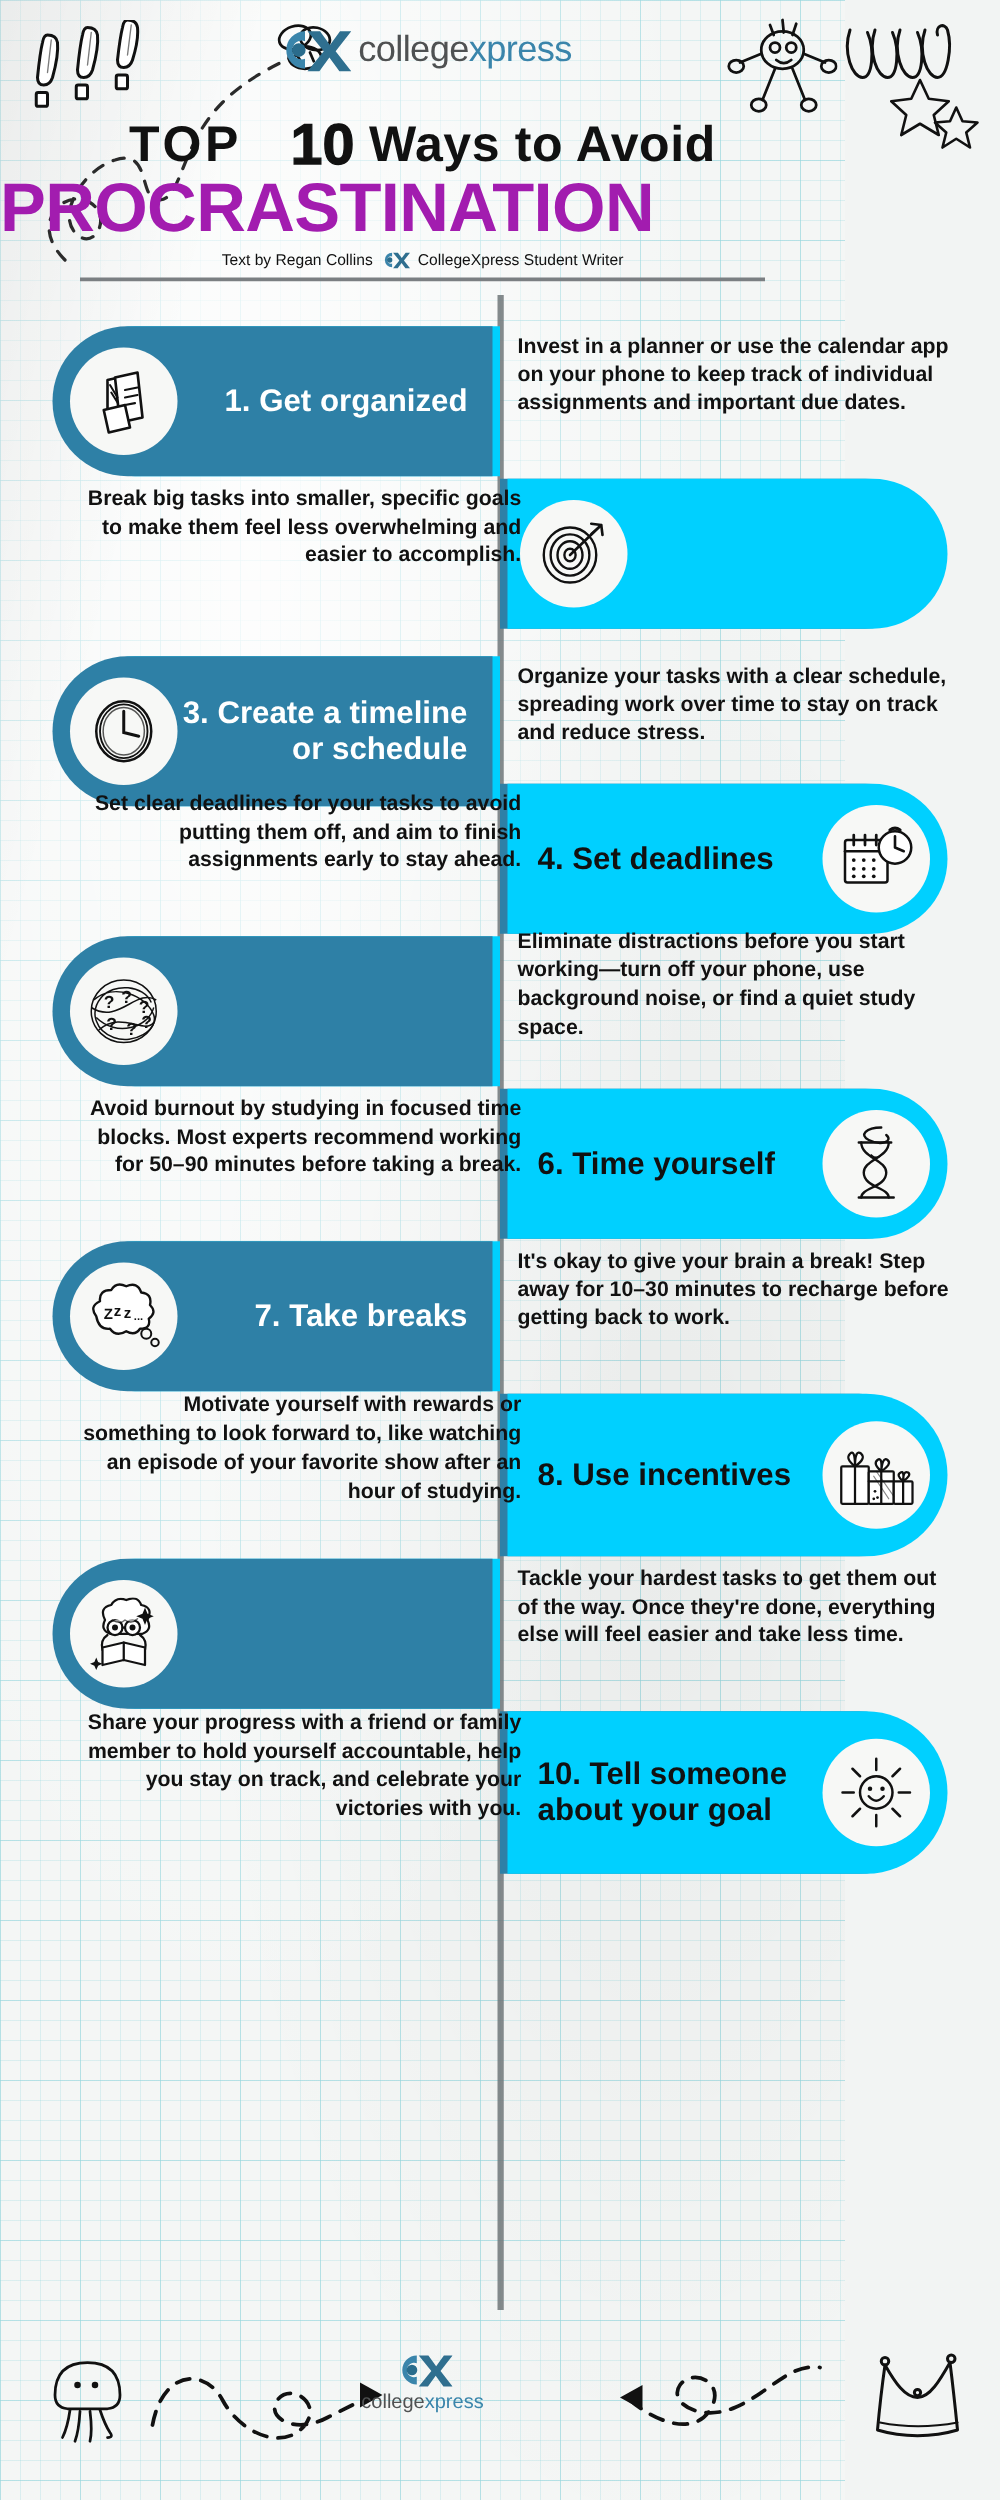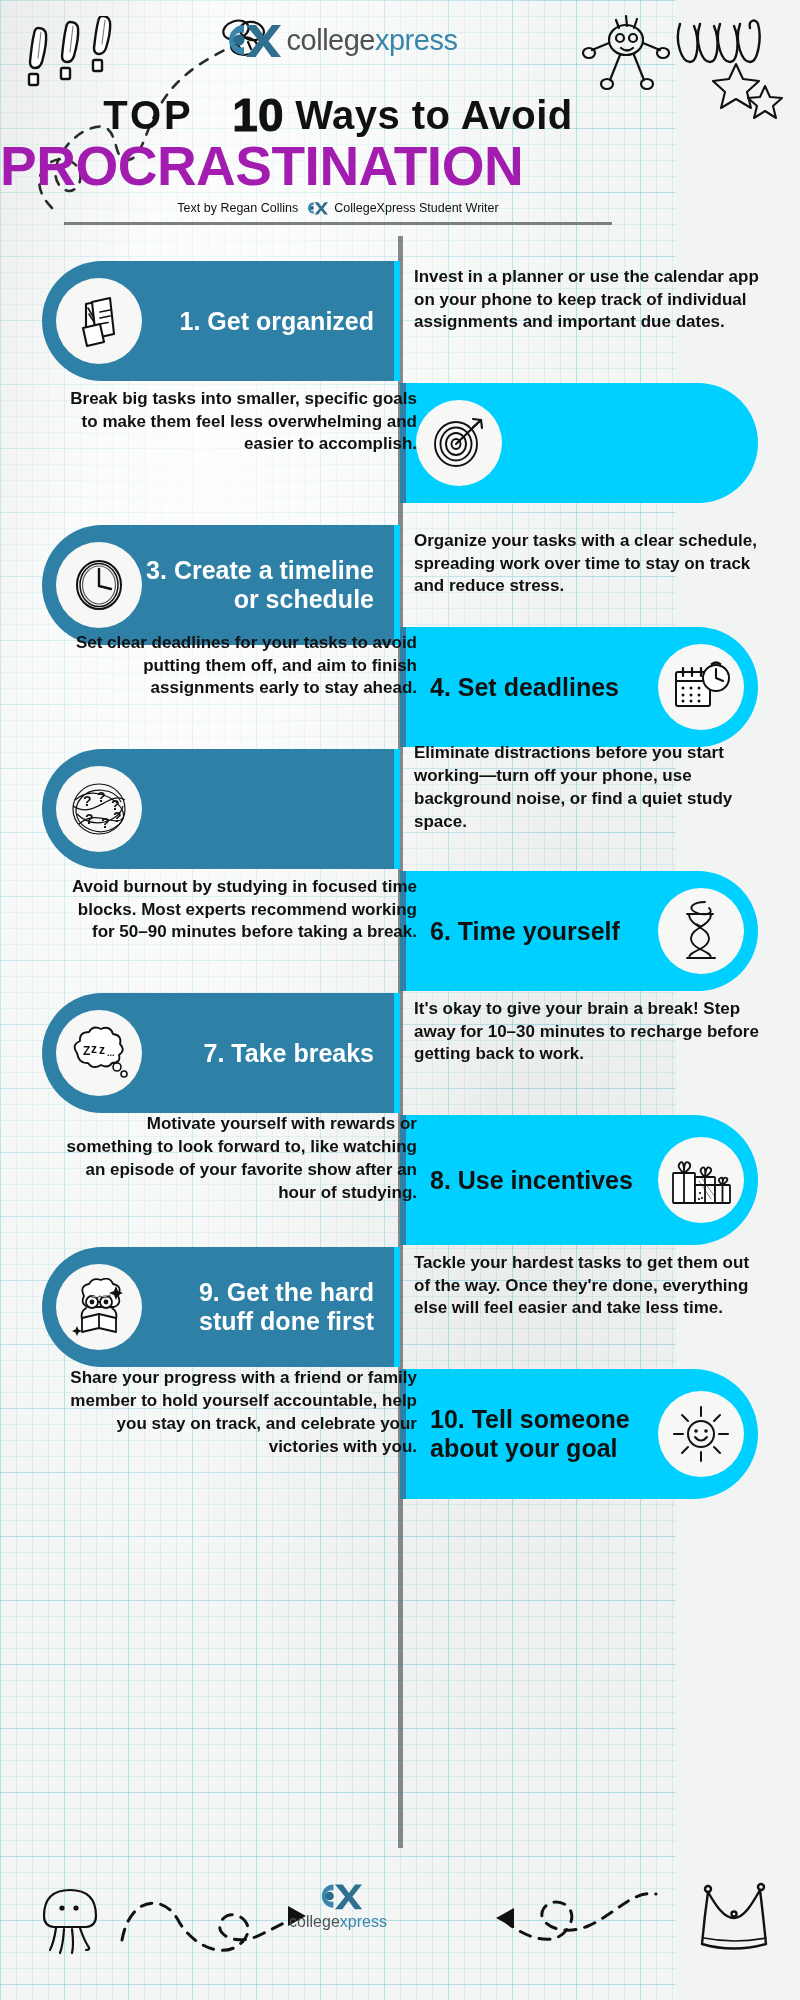--- a/index.html
+++ b/index.html
@@ -417,21 +417,20 @@
             <path d="M14 40 L31 36 L48 40 L48 54 L31 50 L14 54 Z"></path>
             <path d="M31 36 L31 50"></path>
             <path d="M22 18 q6 4 10 0 q5 4 10 -1" stroke-width="1.2" opacity=".6"></path>
           </g>
           <g fill="#111" stroke="none">
             <path d="M48 8 l2 5 5 2 -5 2 -2 5 -2 -5 -5 -2 5 -2z"></path>
             <path d="M9 48 l1.5 3.5 3.5 1.5 -3.5 1.5 -1.5 3.5 -1.5 -3.5 -3.5 -1.5 3.5 -1.5z"></path>
           </g>
         </svg>
       </div>
-      <div class="headline">9. Get the hard stuff done first</div>
     </div>
     <div class="desc on-right">Tackle your hardest tasks to get them out of the way. Once they're done, everything else will feel easier and take less time.</div>
   </div>
 
   <div class="row" style="top:1348px;height:130px;">
     <div class="pill right">
       <div class="headline">10. Tell someone about your goal</div>
       <div class="bubble">
         <svg width="62" height="62" viewBox="0 0 62 62">
           <g fill="none" stroke="#111" stroke-width="2" stroke-linecap="round">

